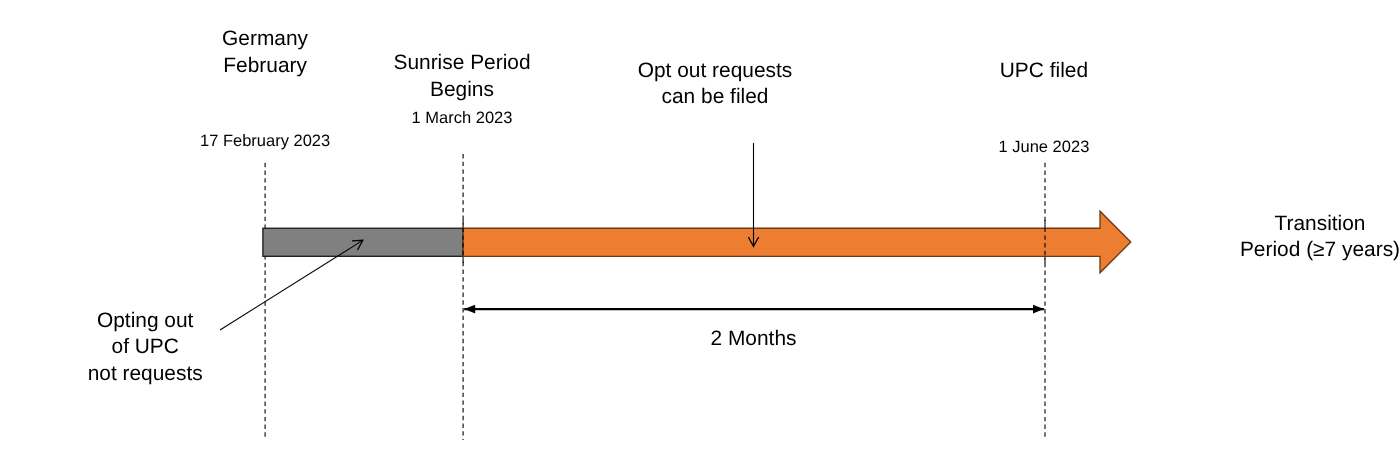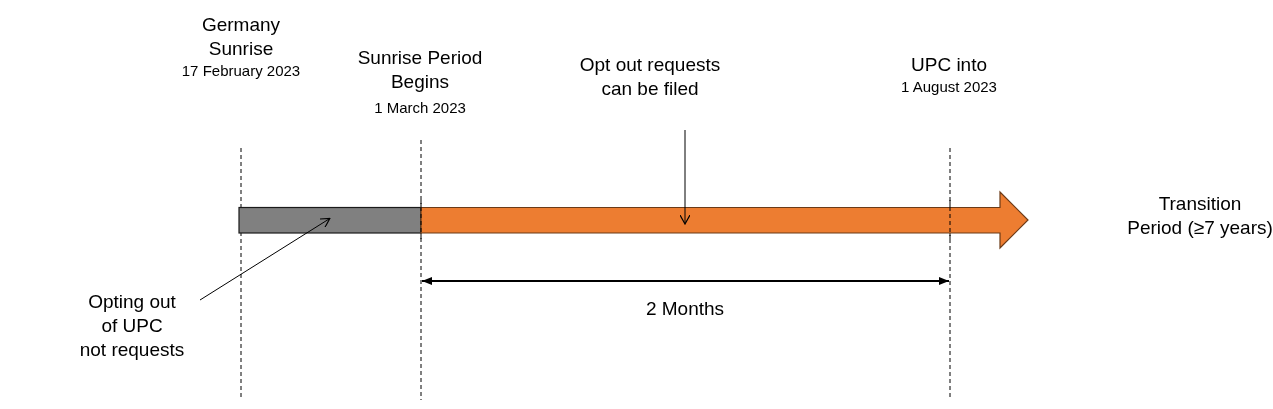--- a/index.html
+++ b/index.html
@@ -1,20 +1,20 @@
 <!DOCTYPE html>
 <html><head>
 <meta charset="utf-8">
 <style>
   html, body { margin: 0; padding: 0; background: #ffffff; }
   body { width: 1273px; height: 409px; position: relative; overflow: hidden;
          font-family: "Liberation Sans", "DejaVu Sans", sans-serif; color: #000; }
   svg.diagram { position: absolute; left: 0; top: 0; }
   .lbl { position: absolute; text-align: center; font-size: 19px; line-height: 24px; white-space: nowrap; }
-  .date { font-size: 15px; line-height: 20px; }
+  .date { font-size: 15px; line-height: 20px; margin-top: 47px; }
 </style>
 </head>
 <body>
 
 <svg class="diagram" width="1273" height="409" viewBox="0 0 1273 409">
   <defs>
     <marker id="ah" markerWidth="10" markerHeight="10" refX="8" refY="5" orient="auto" markerUnits="userSpaceOnUse">
       <path d="M0,0 L9,5 L0,10" fill="none" stroke="#000" stroke-width="1.2"></path>
     </marker>
     <marker id="ahs" markerWidth="12" markerHeight="10" refX="10" refY="5" orient="auto" markerUnits="userSpaceOnUse">
@@ -36,46 +36,46 @@
   <line x1="685" y1="130" x2="685" y2="223" stroke="#000" stroke-width="1" marker-end="url(#ah)"></line>
 
   <line x1="200" y1="300" x2="329" y2="219" stroke="#000" stroke-width="1" marker-end="url(#ah)"></line>
 
   <line x1="422" y1="281" x2="949" y2="281" stroke="#000" stroke-width="2" marker-end="url(#ahs)" marker-start="url(#ahs2)"></line>
 
   <line x1="421" y1="200" x2="421" y2="240" stroke="#000" stroke-width="1" stroke-dasharray="4,3"></line>
   <line x1="950" y1="200" x2="950" y2="240" stroke="#000" stroke-width="1" stroke-dasharray="4,3"></line>
 </svg>
 
-<div class="lbl" style="left:141px; top:13px; width:200px;">
+<div class="lbl" style="left:141px; top:24px; width:200px;">
   <div>Germany</div>
-  <div>Sunrise</div>
+  <div>February</div>
   <div class="date">17 February 2023</div>
 </div>
 
 <div class="lbl" style="left:320px; top:46px; width:200px;">
   <div>Sunrise Period</div>
   <div>Begins</div>
   <div class="date" style="margin-top:4px;">1 March 2023</div>
 </div>
 
 <div class="lbl" style="left:550px; top:53px; width:200px;">
   <div>Opt out requests</div>
   <div>can be filed</div>
 </div>
 
 <div class="lbl" style="left:849px; top:53px; width:200px;">
-  <div>UPC into</div>
-  <div class="date">1 August 2023</div>
+  <div>UPC filed</div>
+  <div class="date">1 June 2023</div>
 </div>
 
 <div class="lbl" style="left:1100px; top:192px; width:200px;">
   <div>Transition</div>
   <div>Period (≥7 years)</div>
 </div>
 
-<div class="lbl" style="left:52px; top:290px; width:160px;">
+<div class="lbl" style="left:52px; top:280px; width:160px;">
   <div>Opting out</div>
   <div>of UPC</div>
   <div>not requests</div>
 </div>
 
 <div class="lbl" style="left:585px; top:297px; width:200px;">2 Months</div>
 
 </body></html>

